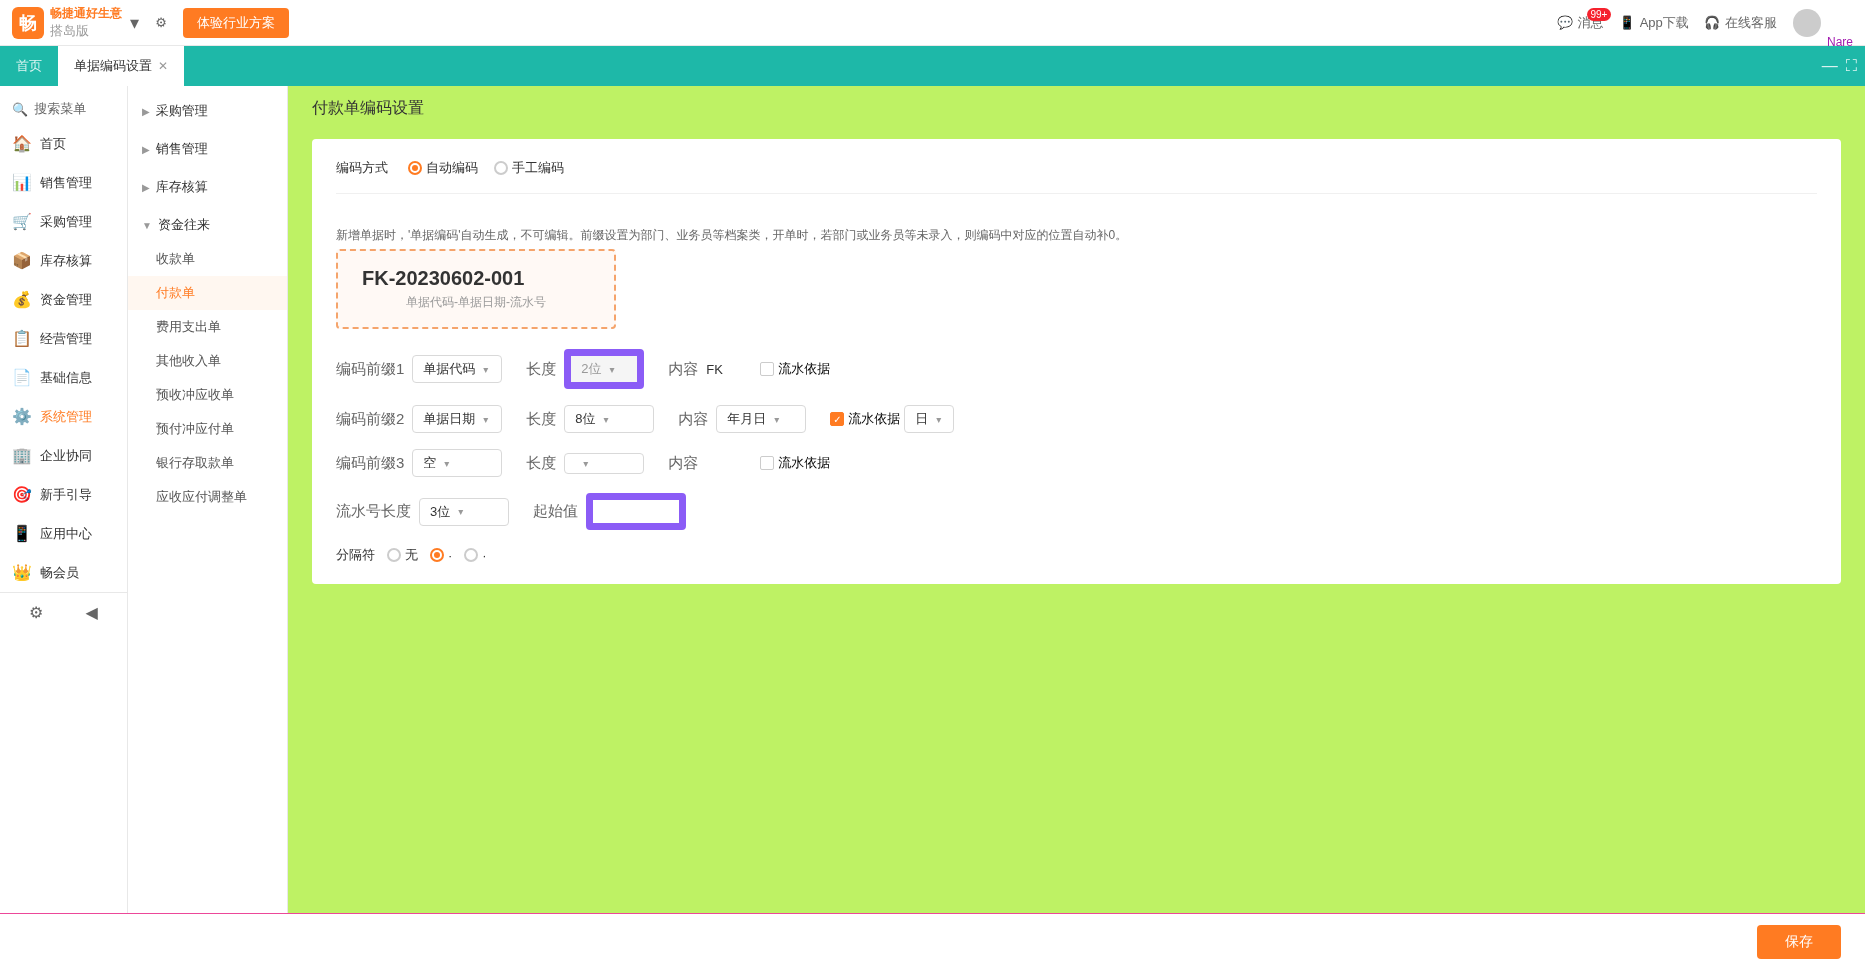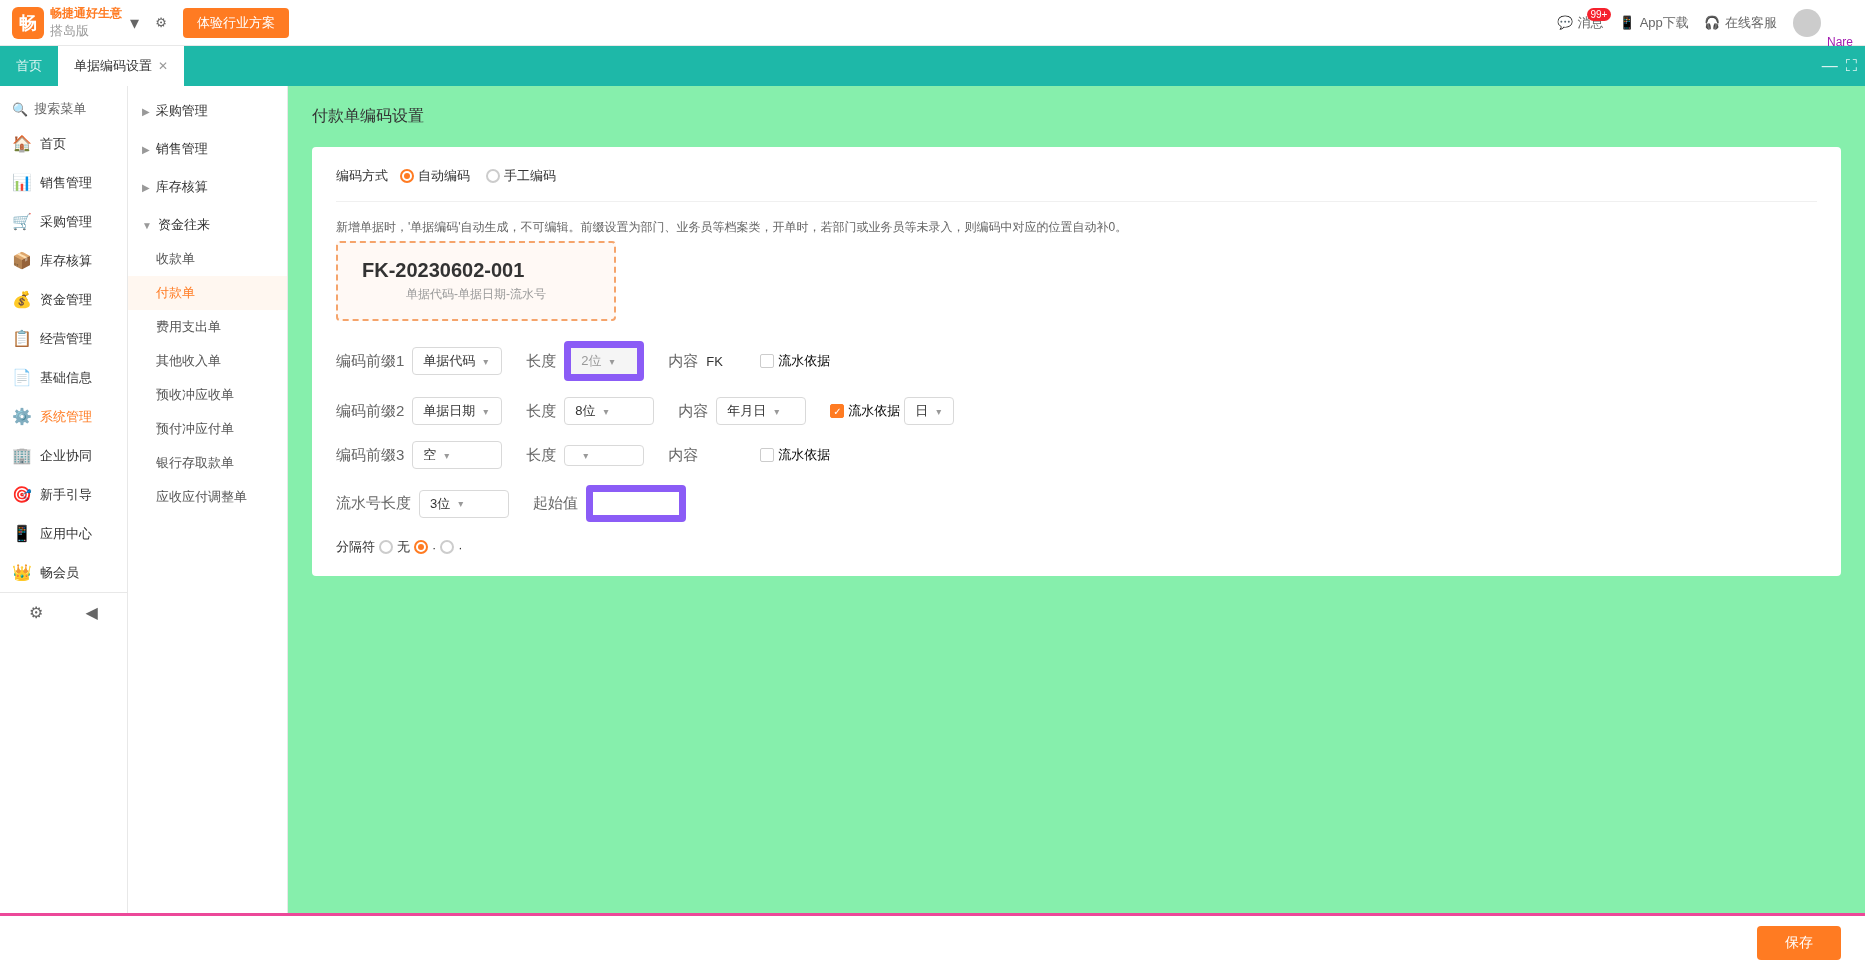--- a/index.html
+++ b/index.html
@@ -123,39 +123,39 @@
       color: #555;
       cursor: pointer;
       font-size: 13px;
     }
     .sub-menu-item.active { color: #ff7b22; background: #fff7f0; }
 
     
     .content-area {
       flex: 1;
       overflow-y: auto;
-      background: #86efac;
-      padding: 20px 24px;
+      background: #bef264;
+      padding: 12px 24px;
     }
 
     
     .page-title { font-size: 16px; color: #333; font-weight: 500; margin-bottom: 20px; }
 
     .section-card {
       background: #fff;
       border-radius: 4px;
       padding: 20px 24px;
     }
 
     
     .coding-method-row {
       display: flex;
       align-items: center;
-      gap: 12px;
-      margin-bottom: 16px;
+      gap: 20px;
+      margin-bottom: 32px;
       padding-bottom: 16px;
       border-bottom: 1px solid #f0f0f0;
     }
     .coding-method-label { color: #333; font-size: 13px; }
     .radio-group { display: flex; align-items: center; gap: 16px; justify-content: center; }
     .radio-item { display: flex; align-items: center; gap: 4px; cursor: pointer; color: #333; font-size: 13px; }
     .radio-dot {
       width: 14px; height: 14px; border-radius: 50%; border: 2px solid #ccc;
       display: flex; align-items: center; justify-content: center;
     }
@@ -233,37 +233,37 @@
     .checkbox-box-orange {
       width: 14px; height: 14px; border: 1px solid #ff7b22; border-radius: 2px;
       background: #ff7b22; display: flex; align-items: center; justify-content: center;
       color: #fff; font-size: 10px; cursor: pointer;
     }
 
     
     .separator-row {
       display: flex;
       align-items: center;
-      gap: 4px;
+      gap: 12px;
       margin-top: 8px;
     }
     .separator-label { color: #333; font-size: 13px; }
     .radio-dot-small {
       width: 14px; height: 14px; border-radius: 50%; border: 2px solid #ccc;
       display: inline-flex; align-items: center; justify-content: center;
       cursor: pointer;
     }
     .radio-dot-small.checked { border-color: #ff7b22; }
     .radio-dot-small.checked::after { content: ''; width: 6px; height: 6px; background: #ff7b22; border-radius: 50%; display: block; }
 
     
     .bottom-bar {
       height: 56px;
       background: #fff;
-      border-top: 3px solid #ec4899;
+      border-top: 1px solid #ec4899;
       display: flex;
       align-items: center;
       justify-content: flex-end;
       padding: 0 24px;
       flex-shrink: 0;
     }
     .save-btn {
       background: #ff7b22;
       color: #fff;
       border: none;

